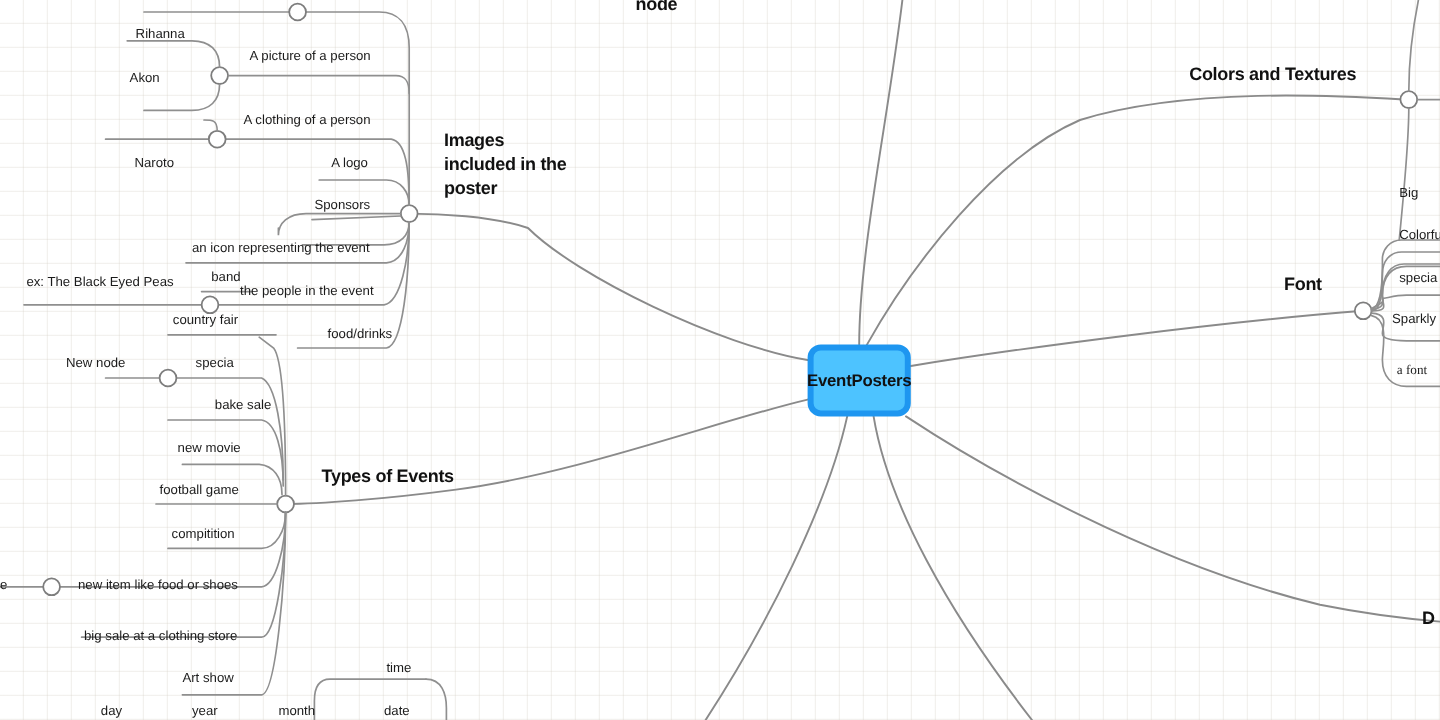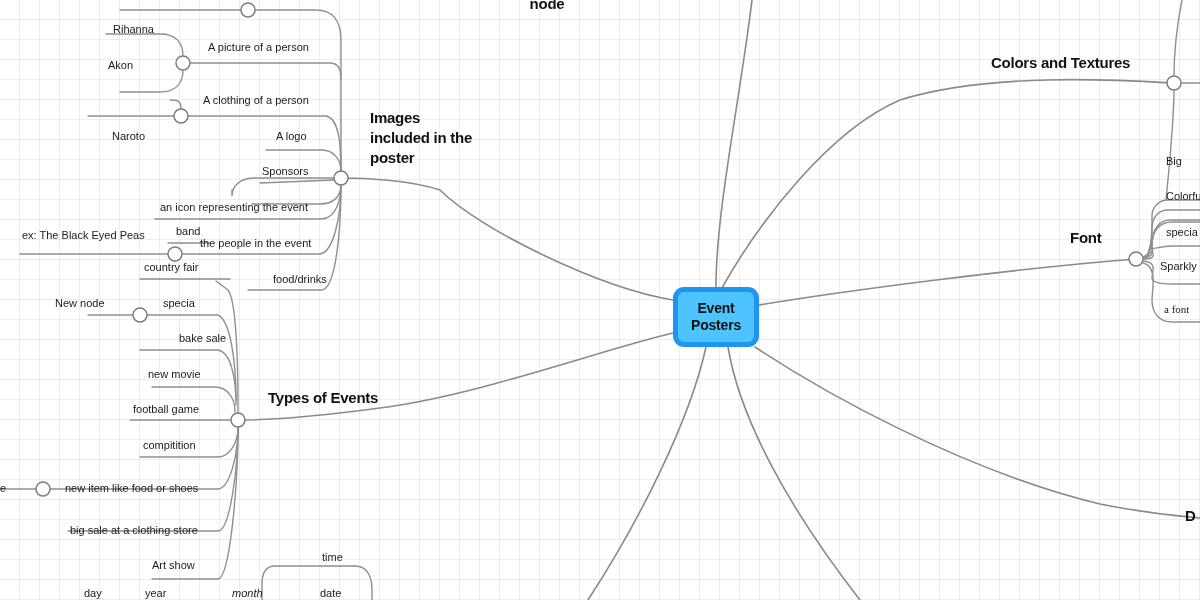--- a/index.html
+++ b/index.html
@@ -49,21 +49,20 @@
     position: absolute;
     box-sizing: border-box;
     left: 673px;
     top: 287px;
     width: 86px;
     height: 60px;
     background: #4dc3ff;
     border: 5px solid #1e96f0;
     border-radius: 11px;
     display: flex;
-    flex-direction: column;
     align-items: center;
     justify-content: center;
     z-index: 5;
   }
   .center-node .line {
     font-size: 14px;
     font-weight: bold;
     color: #111111;
     line-height: 17px;
     letter-spacing: -0.2px;
@@ -261,21 +260,21 @@
   <div class="lbl" style="left:1166px; top:189px;">Colorfu</div>
 
   <div class="lbl" style="left:1166px; top:225px;">specia</div>
 
   <div class="lbl" style="left:1160px; top:259px;">Sparkly</div>
 
   <div class="lbl" style="left:1164px; top:302px;font-family:Liberation Serif, serif;">a font</div>
 
   <div class="lbl" style="left:84px; top:586px;">day</div>
 
-  <div class="lbl" style="left:145px; top:586px;">year</div>
-
-  <div class="lbl" style="left:232px; top:586px;font-style:italic;">month</div>
+  <div class="lbl" style="left:160px; top:586px;">year</div>
+
+  <div class="lbl" style="left:232px; top:586px;">month</div>
 
   <div class="lbl" style="left:320px; top:586px;">date</div>
 
   <div class="lbl" style="left:322px; top:550px;">time</div>
 
 </div>
 
 </body></html>

